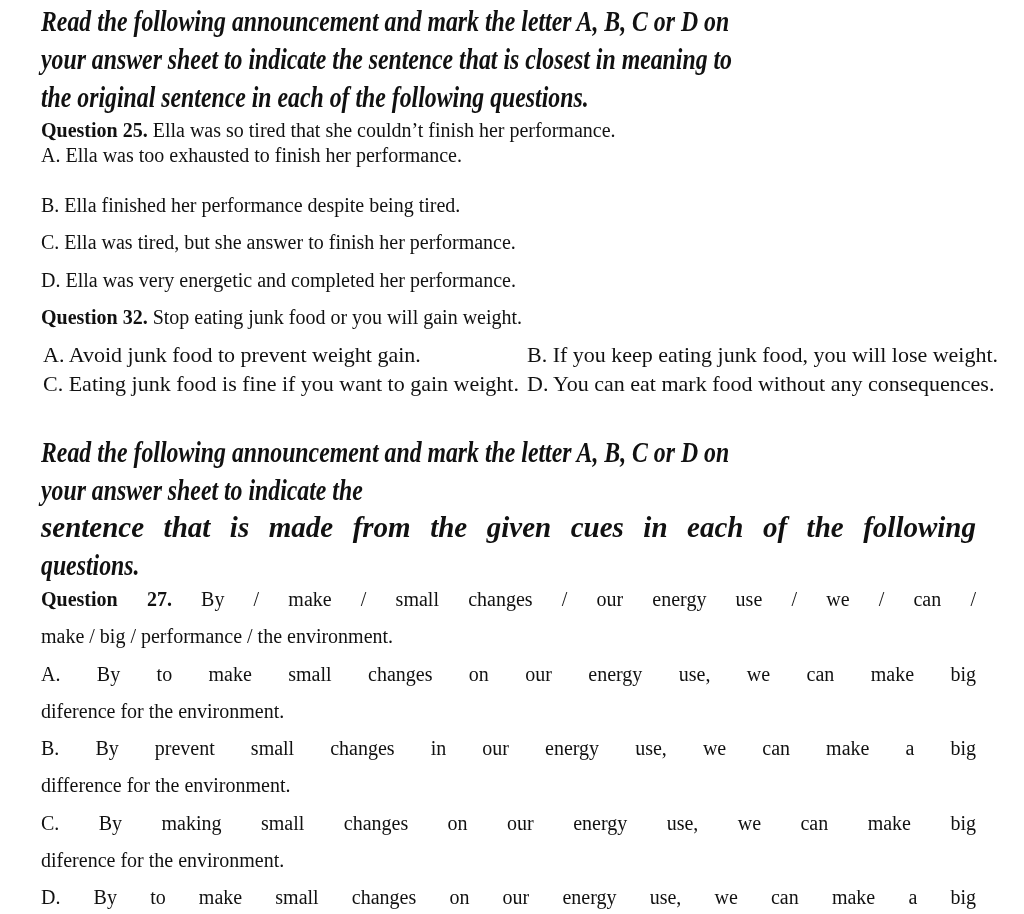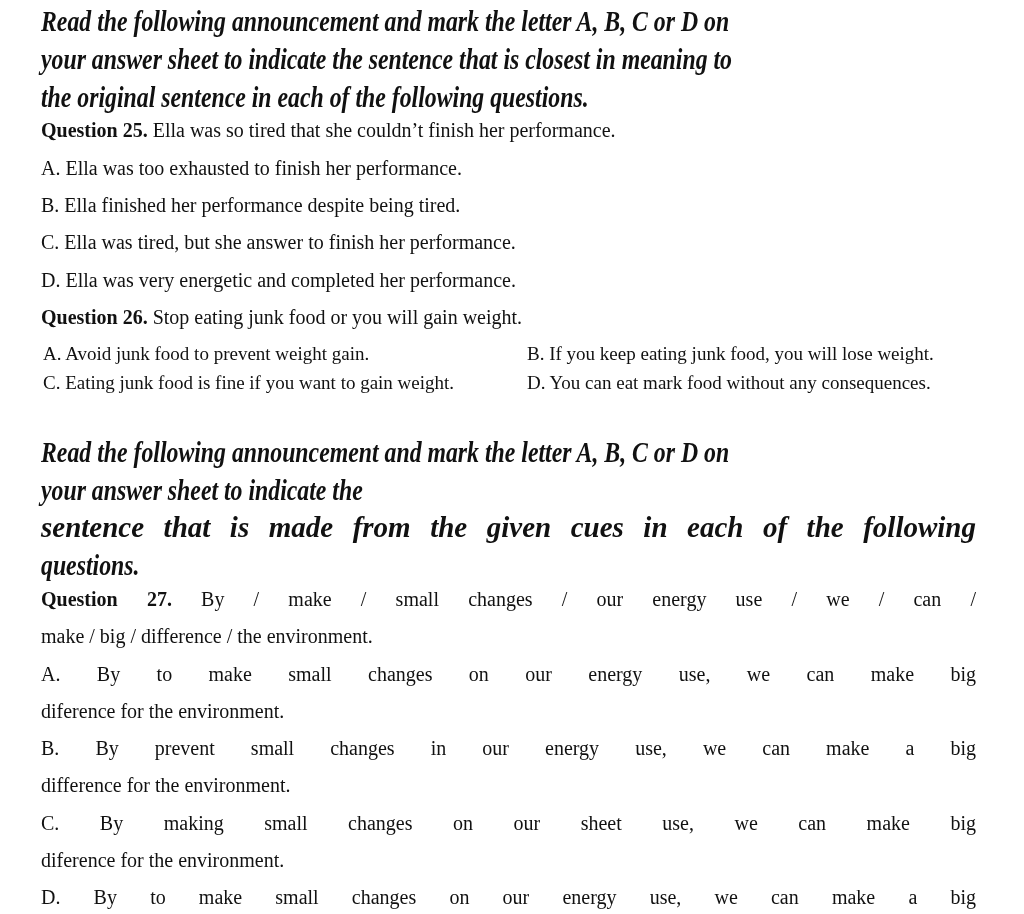--- a/index.html
+++ b/index.html
@@ -5,63 +5,63 @@
   html, body { margin: 0; padding: 0; background: #ffffff; }
   body {
     width: 1024px; height: 914px; overflow: hidden; position: relative;
     font-family: "Liberation Serif", "DejaVu Serif", serif;
     color: #111111;
   }
   .page { position: absolute; left: 41px; top: 0; width: 935px; }
   .line { position: absolute; left: 0; white-space: nowrap; line-height: 1; }
   .instr { font-style: italic; font-weight: bold; font-size: 29px; transform-origin: left top; }
   .big { font-size: 20px; }
-  .small { font-size: 19px; }
+  .small { font-size: 22px; }
   .qlabel { font-weight: bold; }
   .justify { width: 935px; text-align: justify; text-align-last: justify; white-space: normal; }
   .col2 { position: absolute; left: 486px; text-align: right; }
 </style>
 </head>
 <body>
 
 <div class="page">
 
   <div class="line instr" style="top: 7px; transform: scaleX(0.82);">Read the following announcement and mark the letter A, B, C or D on</div>
   <div class="line instr" style="top: 45px; transform: scaleX(0.82);">your answer sheet to indicate the sentence that is closest in meaning to</div>
   <div class="line instr" style="top: 83px; transform: scaleX(0.82);">the original sentence in each of the following questions.</div>
 
   <div class="line big" style="top:120px;">
     <span class="qlabel">Question 25.</span><span> Ella was so tired that she couldn’t finish her performance.</span>
   </div>
-  <div class="line big" style="top:158px;">A. Ella was too exhausted to finish her performance.</div>
+  <div class="line big" style="top:145px;">A. Ella was too exhausted to finish her performance.</div>
   <div class="line big" style="top:195px;">B. Ella finished her performance despite being tired.</div>
   <div class="line big" style="top:232px;">C. Ella was tired, but she answer to finish her performance.</div>
   <div class="line big" style="top:270px;">D. Ella was very energetic and completed her performance.</div>
 
   <div class="line big" style="top:307px;">
-    <span class="qlabel">Question 26.</span><span> Stop eating junk food or you will gain weight.</span>
+    <span class="qlabel">Question 32.</span><span> Stop eating junk food or you will gain weight.</span>
   </div>
   <div class="line small" style="top:344px; left:2px;">A. Avoid junk food to prevent weight gain.</div>
   <div class="line small col2" style="top:344px;">B. If you keep eating junk food, you will lose weight.</div>
   <div class="line small" style="top:373px; left:2px;text-align:center;">C. Eating junk food is fine if you want to gain weight.</div>
   <div class="line small col2" style="top:373px;">D. You can eat mark food without any consequences.</div>
 
   <div class="line instr" style="top: 438px; transform: scaleX(0.82);">Read the following announcement and mark the letter A, B, C or D on</div>
   <div class="line instr" style="top: 476px; transform: scaleX(0.82);">your answer sheet to indicate the</div>
   <div class="line instr justify" style="top:513px;font-style:italic;">sentence that is made from the given cues in each of the following</div>
   <div class="line instr" style="top: 551px; transform: scaleX(0.82);">questions.</div>
 
   <div class="line big justify" style="top:589px;">
     <span class="qlabel">Question 27.</span><span> By / make / small changes / our energy use / we / can /</span>
   </div>
-  <div class="line big" style="top:626px;">make / big / difference / the environment.</div>
+  <div class="line big" style="top:626px;">make / big / performance / the environment.</div>
 
   <div class="line big justify" style="top:664px;">A. By to make small changes on our energy use, we can make big</div>
   <div class="line big" style="top:701px;">diference for the environment.</div>
 
   <div class="line big justify" style="top:738px;">B. By prevent small changes in our energy use, we can make a big</div>
   <div class="line big" style="top:775px;">difference for the environment.</div>
 
-  <div class="line big justify" style="top:813px;">C. By making small changes on our sheet use, we can make big</div>
+  <div class="line big justify" style="top:813px;">C. By making small changes on our energy use, we can make big</div>
   <div class="line big" style="top:850px;">diference for the environment.</div>
 
   <div class="line big justify" style="top:887px;">D. By to make small changes on our energy use, we can make a big</div>
 </div>
 
 </body></html>

